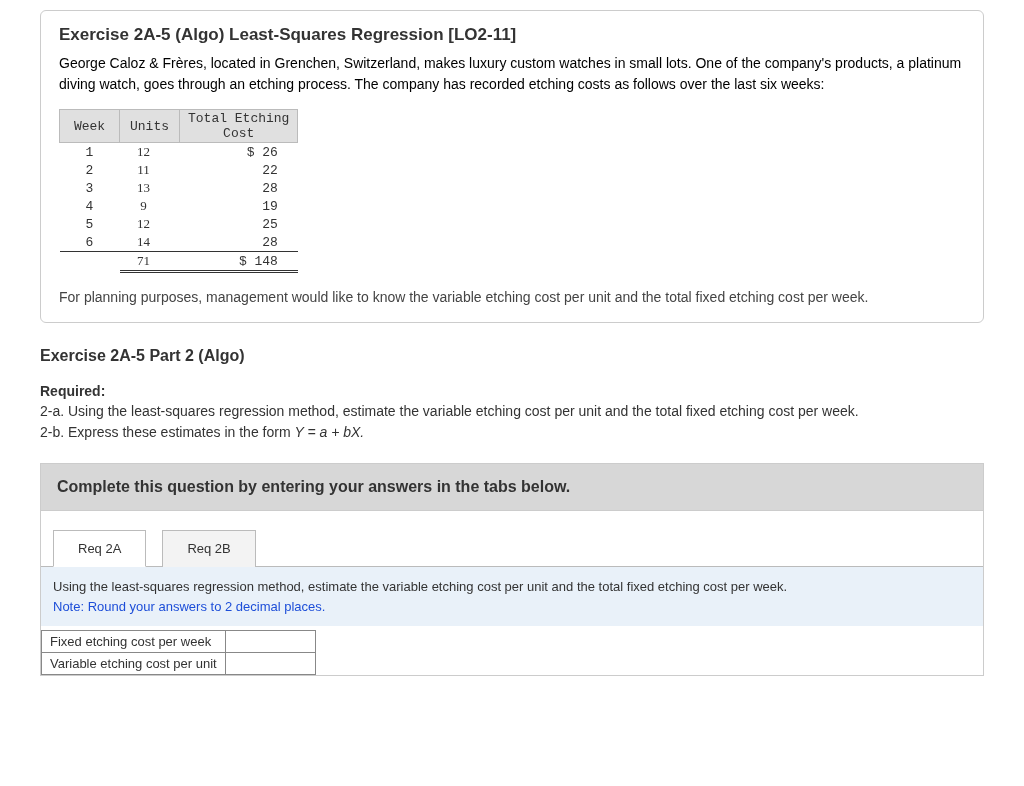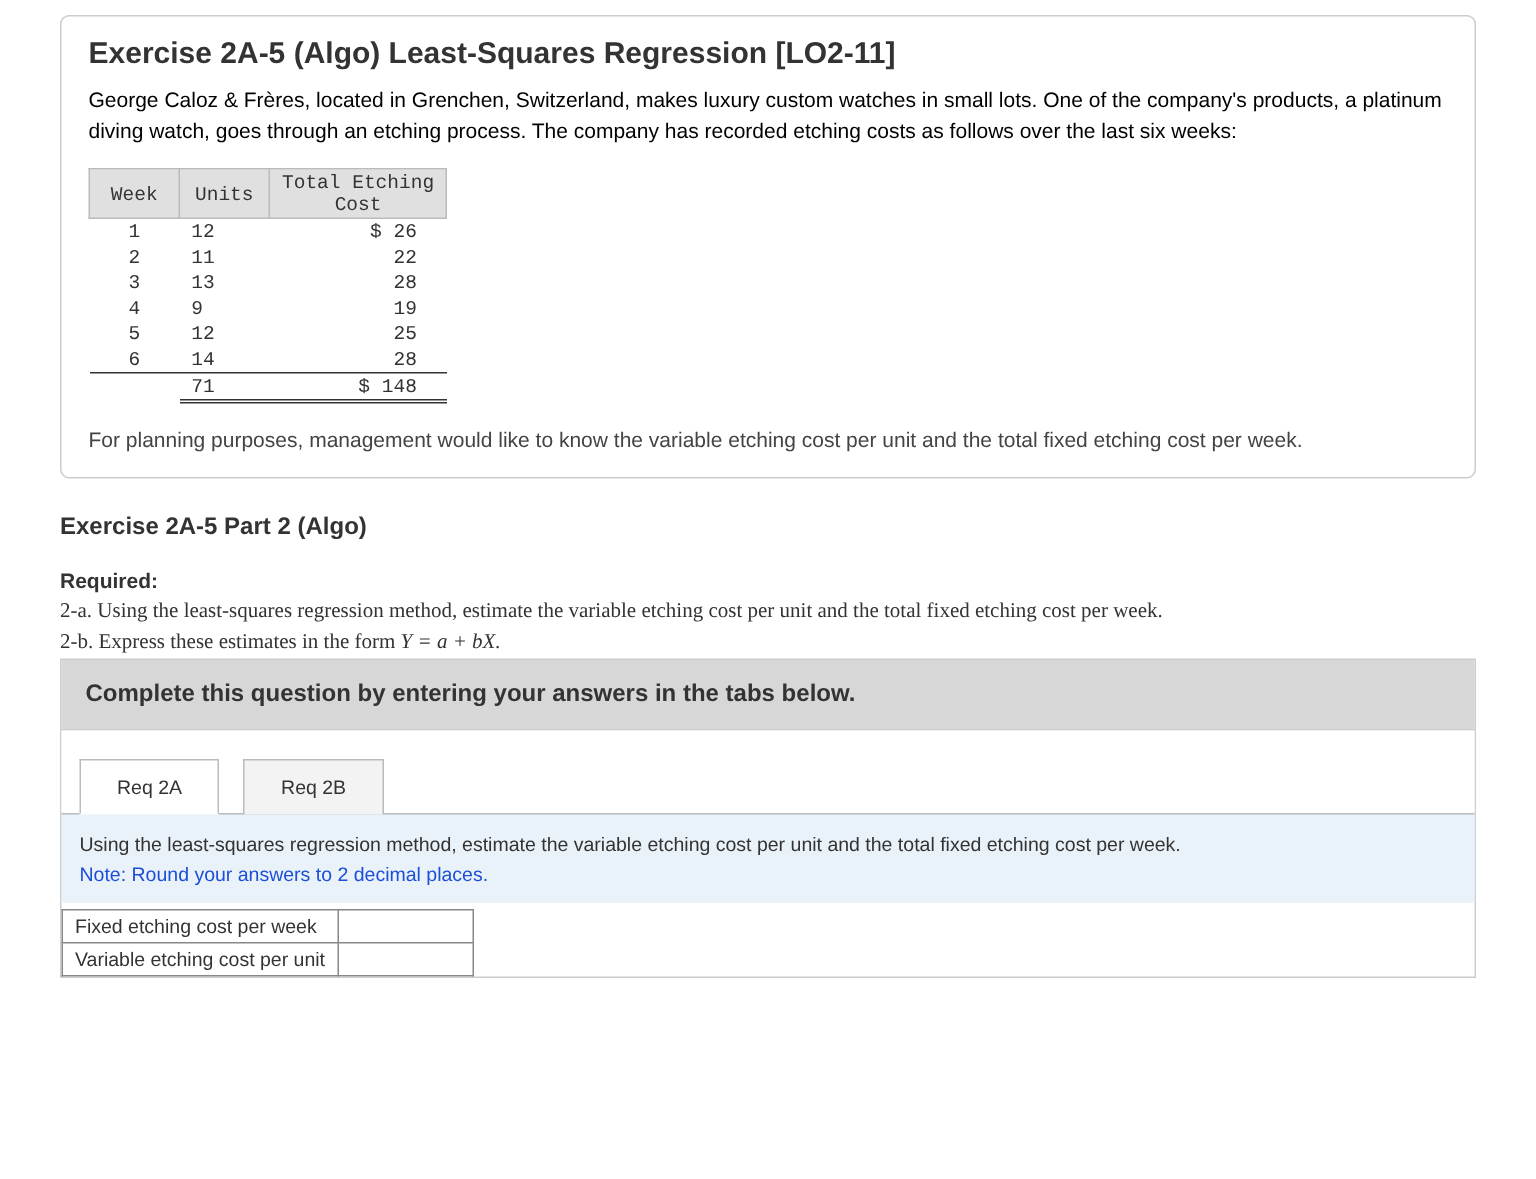--- a/index.html
+++ b/index.html
@@ -11,21 +11,21 @@
       padding: 10px 40px;
     }
     .exercise-box {
       border: 1px solid #ccc;
       border-radius: 6px;
       padding: 14px 18px;
       margin-bottom: 24px;
     }
     .exercise-title {
       font-weight: bold;
-      font-size: 20px;
+      font-size: 17px;
       margin-bottom: 8px;
     }
     .exercise-desc {
       line-height: 1.5;
       margin-bottom: 14px;
       color: #000000;
     }
     .data-table {
       font-family: "Courier New", monospace;
       font-size: 13px;
@@ -36,39 +36,39 @@
       padding: 1px 8px;
       text-align: center;
       min-width: 60px;
     }
     .data-table th {
       background: #e0e0e0;
       font-weight: normal;
       border: 1px solid #bbb;
     }
     .data-table .week-col { text-align: center; }
-    .data-table .units-col { text-align: left; padding-right: 20px;}
+    .data-table .units-col { text-align: center; padding-right: 20px; font-family: Liberation Serif, serif;}
     .data-table .cost-col { text-align: right; padding-right: 20px;}
     .data-table .sum-row td { border-top: 1px solid #333; }
     .data-table .sum-row .units-col,
     .data-table .sum-row .cost-col {
       border-top: 1px solid #333;
       border-bottom: 3px double #333;
     }
     .closing-desc {
       line-height: 1.5;
       color: #444;
     }
     .part2-title {
       font-weight: bold;
       font-size: 16px;
       margin: 20px 0 18px 0;
     }
     .required-label { font-weight: bold; margin-bottom: 2px;}
-    .required-list { line-height: 1.5;  font-family: Liberation Serif, serif;}
+    .required-list { line-height: 1.5; margin-bottom: 20px;}
     .italic { font-style: italic; }
 
     .answer-area {
       border: 1px solid #ccc;
       width: 100%;
     }
     .instruction-bar {
       background: #d7d7d7;
       padding: 14px 16px;
       font-weight: bold;

